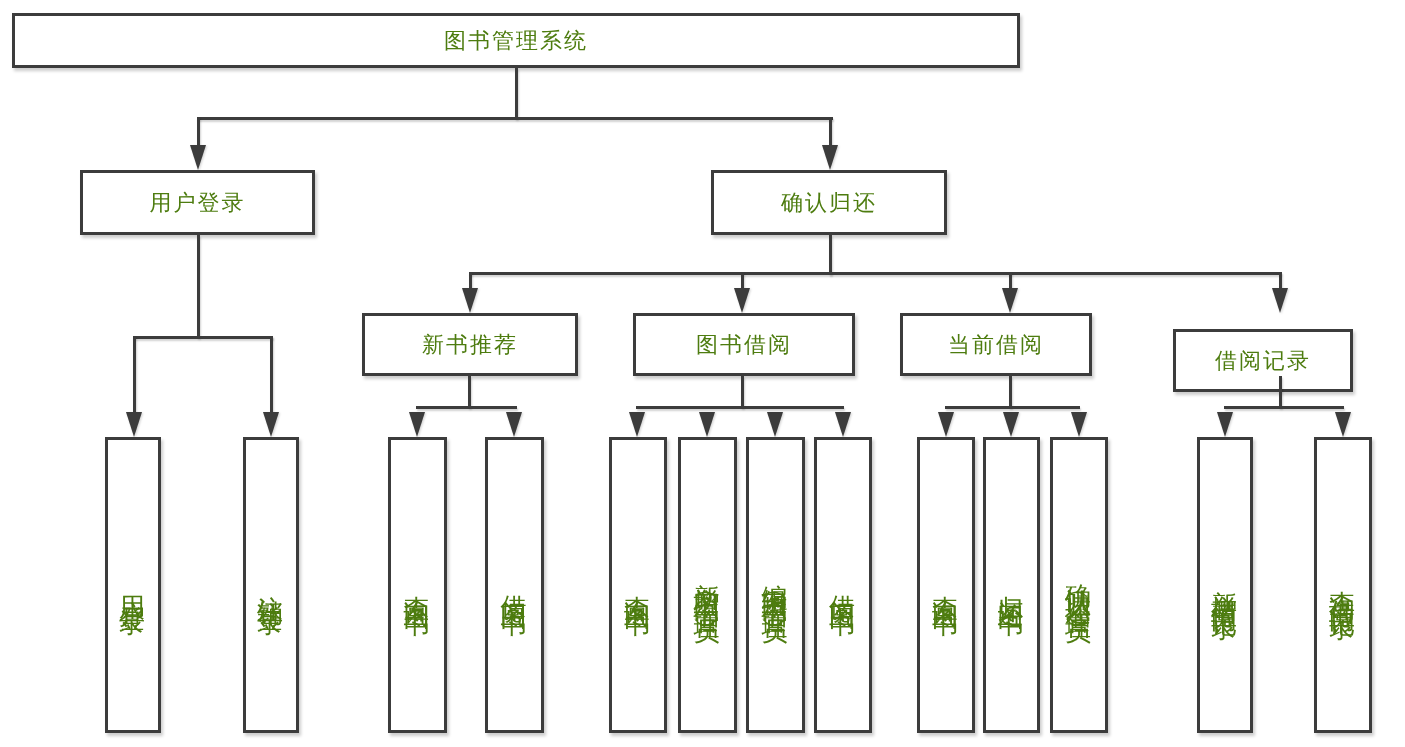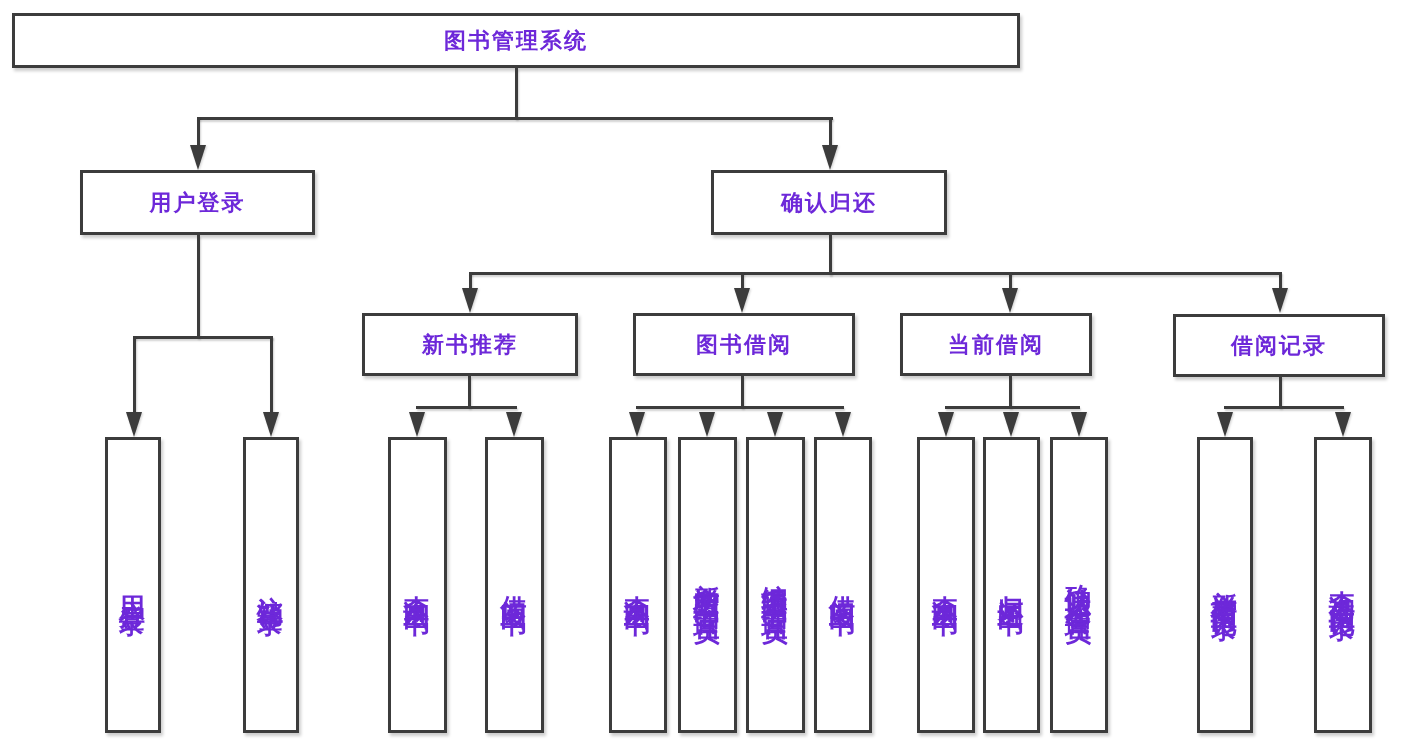--- a/index.html
+++ b/index.html
@@ -11,26 +11,25 @@
     overflow:hidden;
   }
   .node {
     position:absolute;
     box-sizing:border-box;
     background:#ffffff;
     border:3px solid #3c3c3c;
     display:flex;
     align-items:center;
     justify-content:center;
-    color:#6d28d9;
+    color:#4d7c0f;
     font-size:22px;
     letter-spacing:2px;
     box-shadow:2px 3px 3px rgba(0,0,0,0.20);
     white-space:nowrap;
-    font-weight:bold;
   }
   .node.vert {
     writing-mode:vertical-rl;
     font-size:26px;
     letter-spacing:5px;
     white-space:normal;
   }
   .vl, .hl {
     position:absolute;
     background:#3c3c3c;
@@ -98,21 +97,21 @@
 
   <div class="node" style="left:362px; top:313px; width:216px; height:63px;">
     <span>新书推荐</span>
   </div>
   <div class="node" style="left:633px; top:313px; width:222px; height:63px;">
     <span>图书借阅</span>
   </div>
   <div class="node" style="left:900px; top:313px; width:192px; height:63px;">
     <span>当前借阅</span>
   </div>
-  <div class="node" style="left:1173px; top:314px; width:212px; height:63px;">
+  <div class="node" style="left:1173px; top:329px; width:180px; height:63px;">
     <span>借阅记录</span>
   </div>
 
   <div class="vl" style="left:468px; top:376px; height:32px;"></div>
   <div class="hl" style="left:416px; top:406px; width:101px;"></div>
   <div class="arrow" style="left:409px; top:412px;"></div>
   <div class="arrow" style="left:506px; top:412px;"></div>
 
   <div class="vl" style="left:741px; top:376px; height:32px;"></div>
   <div class="hl" style="left:636px; top:406px; width:208px;"></div>

